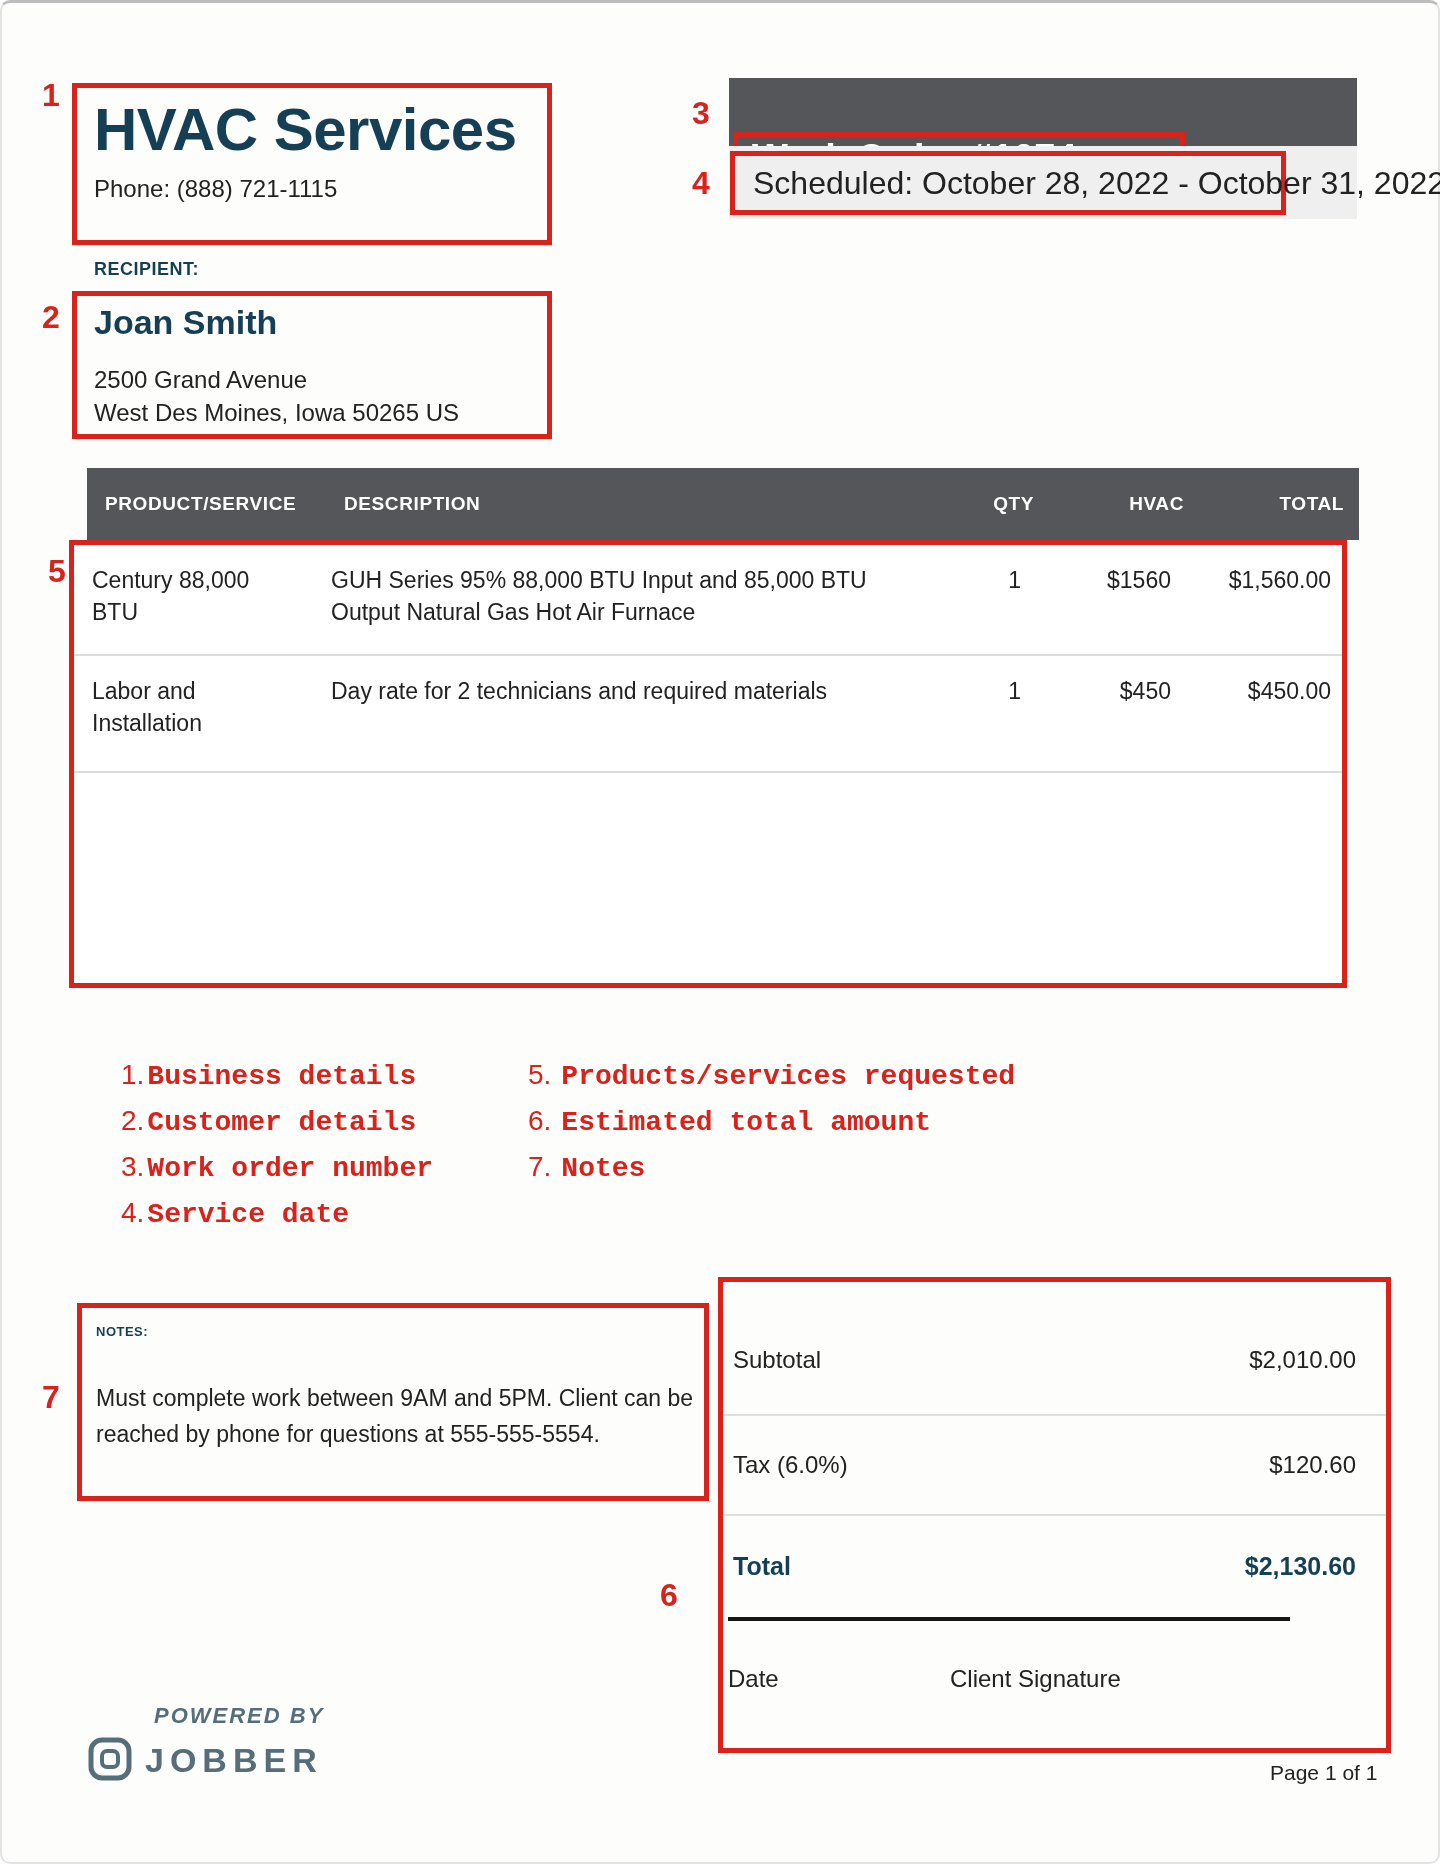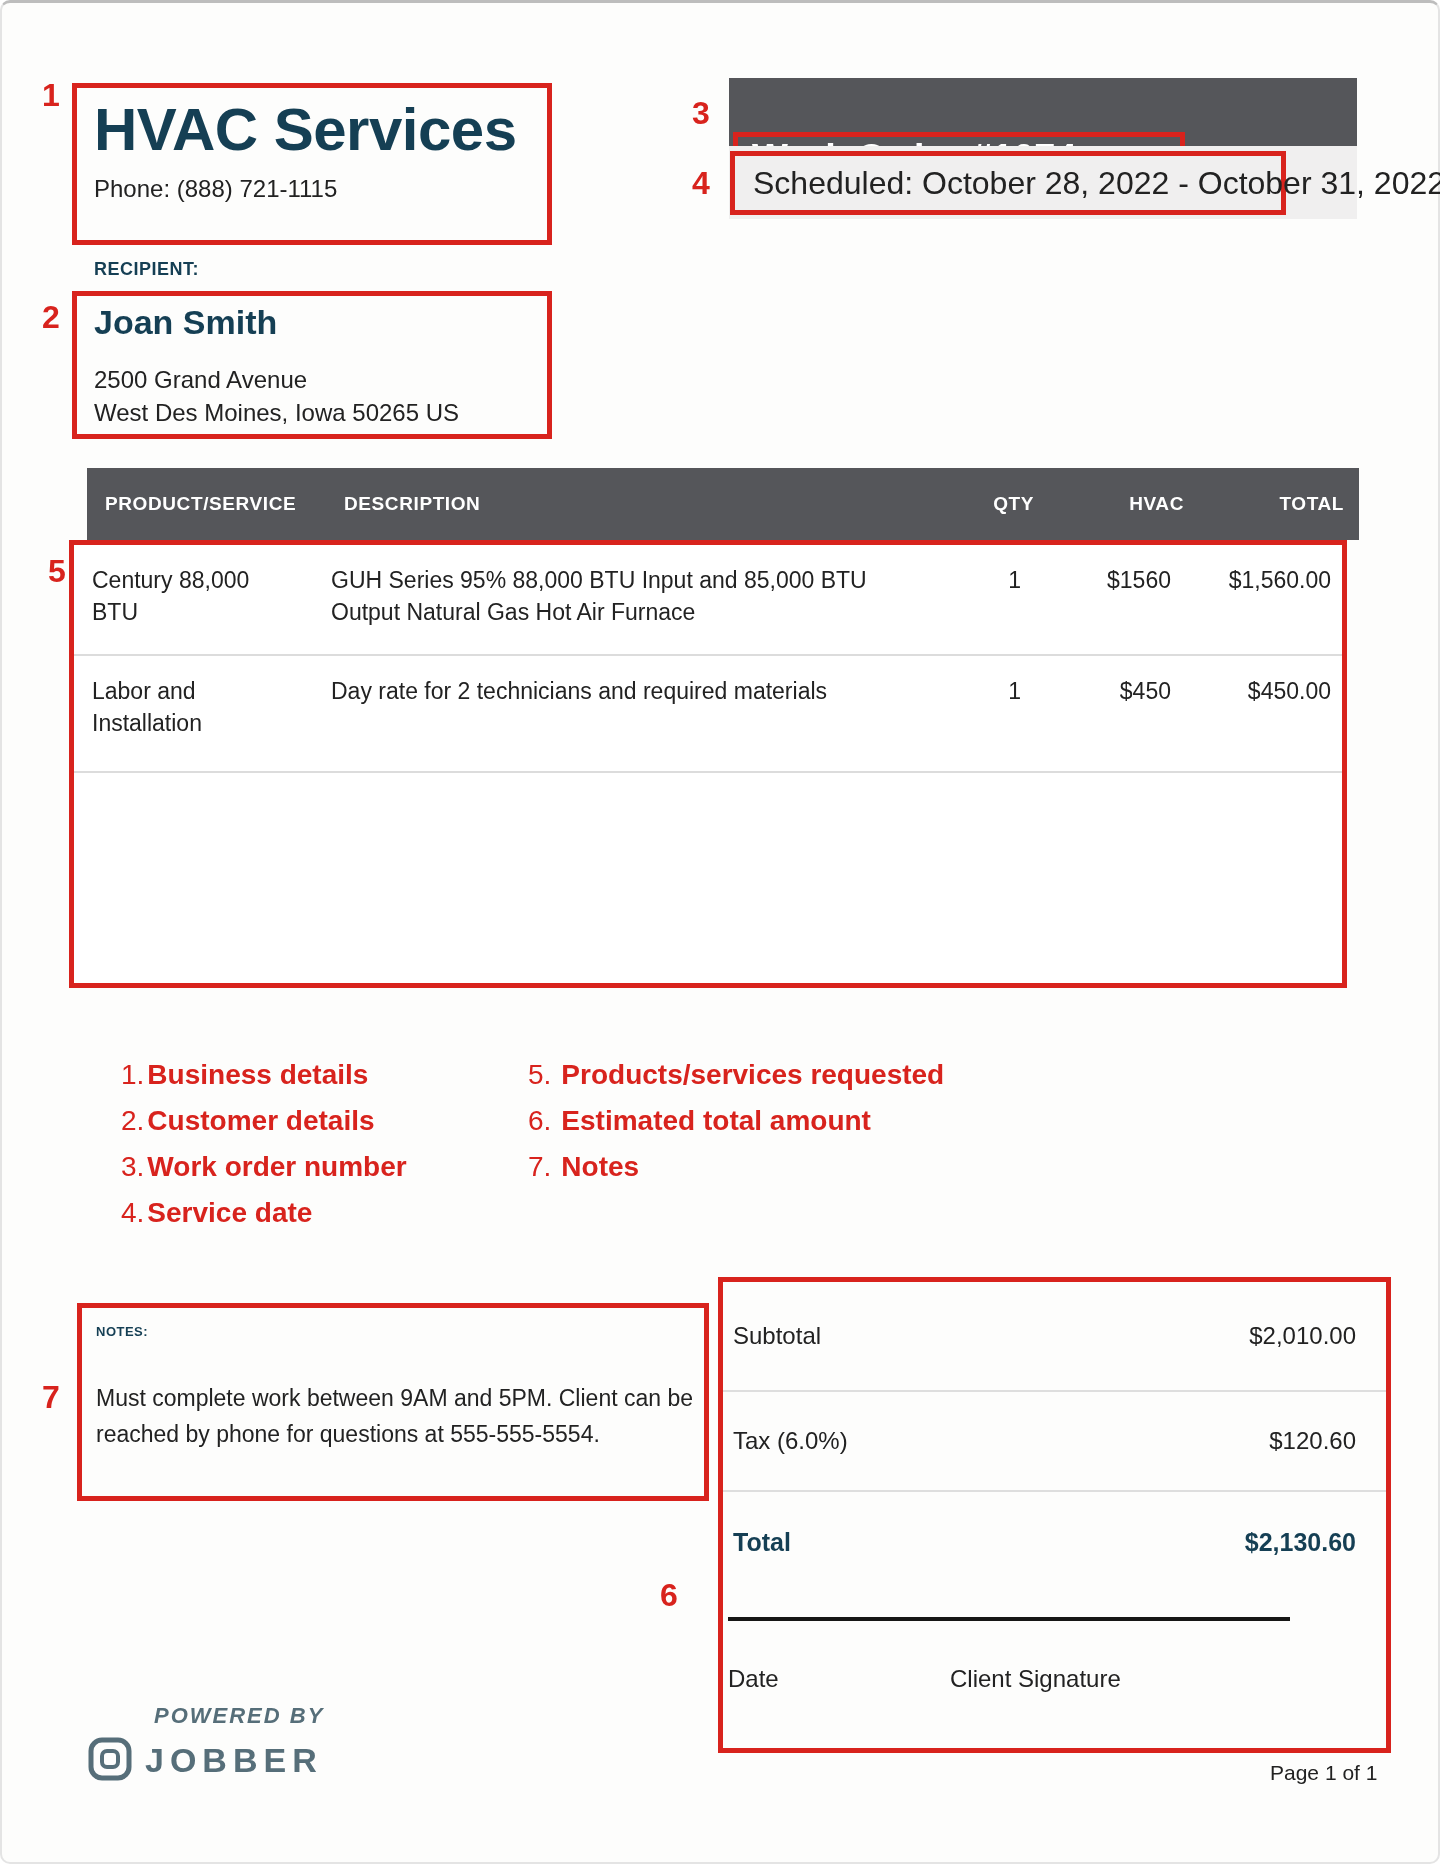--- a/index.html
+++ b/index.html
@@ -56,29 +56,29 @@
   .cell-product{max-width:175px;}
   .cell-desc{max-width:560px;}
   
   .legend-col{position:absolute;font-size:28px;color:var(--red);}
   .legend-left{left:119px;top:1052px;}
   .legend-right{left:526px;top:1052px;}
   .legend-row{height:46px;line-height:40px;white-space:nowrap;}
   .lnum{font-weight:400;}
   .legend-left .lnum{margin-right:3px;}
   .legend-right .lnum{margin-right:10px;}
-  .llabel{font-weight:700;}
+  .llabel{font-weight:700;font-family:Liberation Mono, monospace;}
   
   .notes-box{position:absolute;left:75px;top:1300px;width:622px;height:188px;border:5px solid var(--red);box-sizing:content-box;}
   .notes-label{position:absolute;left:14px;top:16px;font-size:13px;font-weight:700;color:var(--teal);letter-spacing:0.5px;}
   .notes-text{position:absolute;left:14px;top:72px;width:600px;font-size:23px;line-height:36px;color:#222;}
   
   .totals-box{position:absolute;left:716px;top:1274px;width:663px;height:466px;border:5px solid var(--red);box-sizing:content-box;}
   .sumrow{display:flex;justify-content:space-between;align-items:center;padding:0 30px 0 10px;font-size:24px;color:#222;box-sizing:border-box;}
-  .sumrow-1{height:110px;border-bottom:2px solid #dedede;}
+  .sumrow-1{height:110px;border-bottom:2px solid #dedede;margin-top:24px;}
   .sumrow-2{height:100px;border-bottom:2px solid #dedede;}
   .sumrow-3{height:100px;font-weight:700;color:var(--teal);font-size:25px;}
   .sig-line{position:absolute;left:726px;top:1614px;width:562px;height:4px;background:#161616;}
   .sig-labels{position:absolute;top:1662px;font-size:24px;color:#222;}
   .sig-date{left:726px;}
   .sig-client{left:948px;}
   
   .poweredby{position:absolute;left:152px;top:1700px;font-size:22px;font-style:italic;font-weight:700;letter-spacing:2px;color:var(--jobber);}
   .jobber-icon{position:absolute;left:86px;top:1734px;width:44px;height:44px;}
   .jobber-word{position:absolute;left:143px;top:1738px;font-size:34px;font-weight:700;letter-spacing:6px;color:var(--jobber);}

